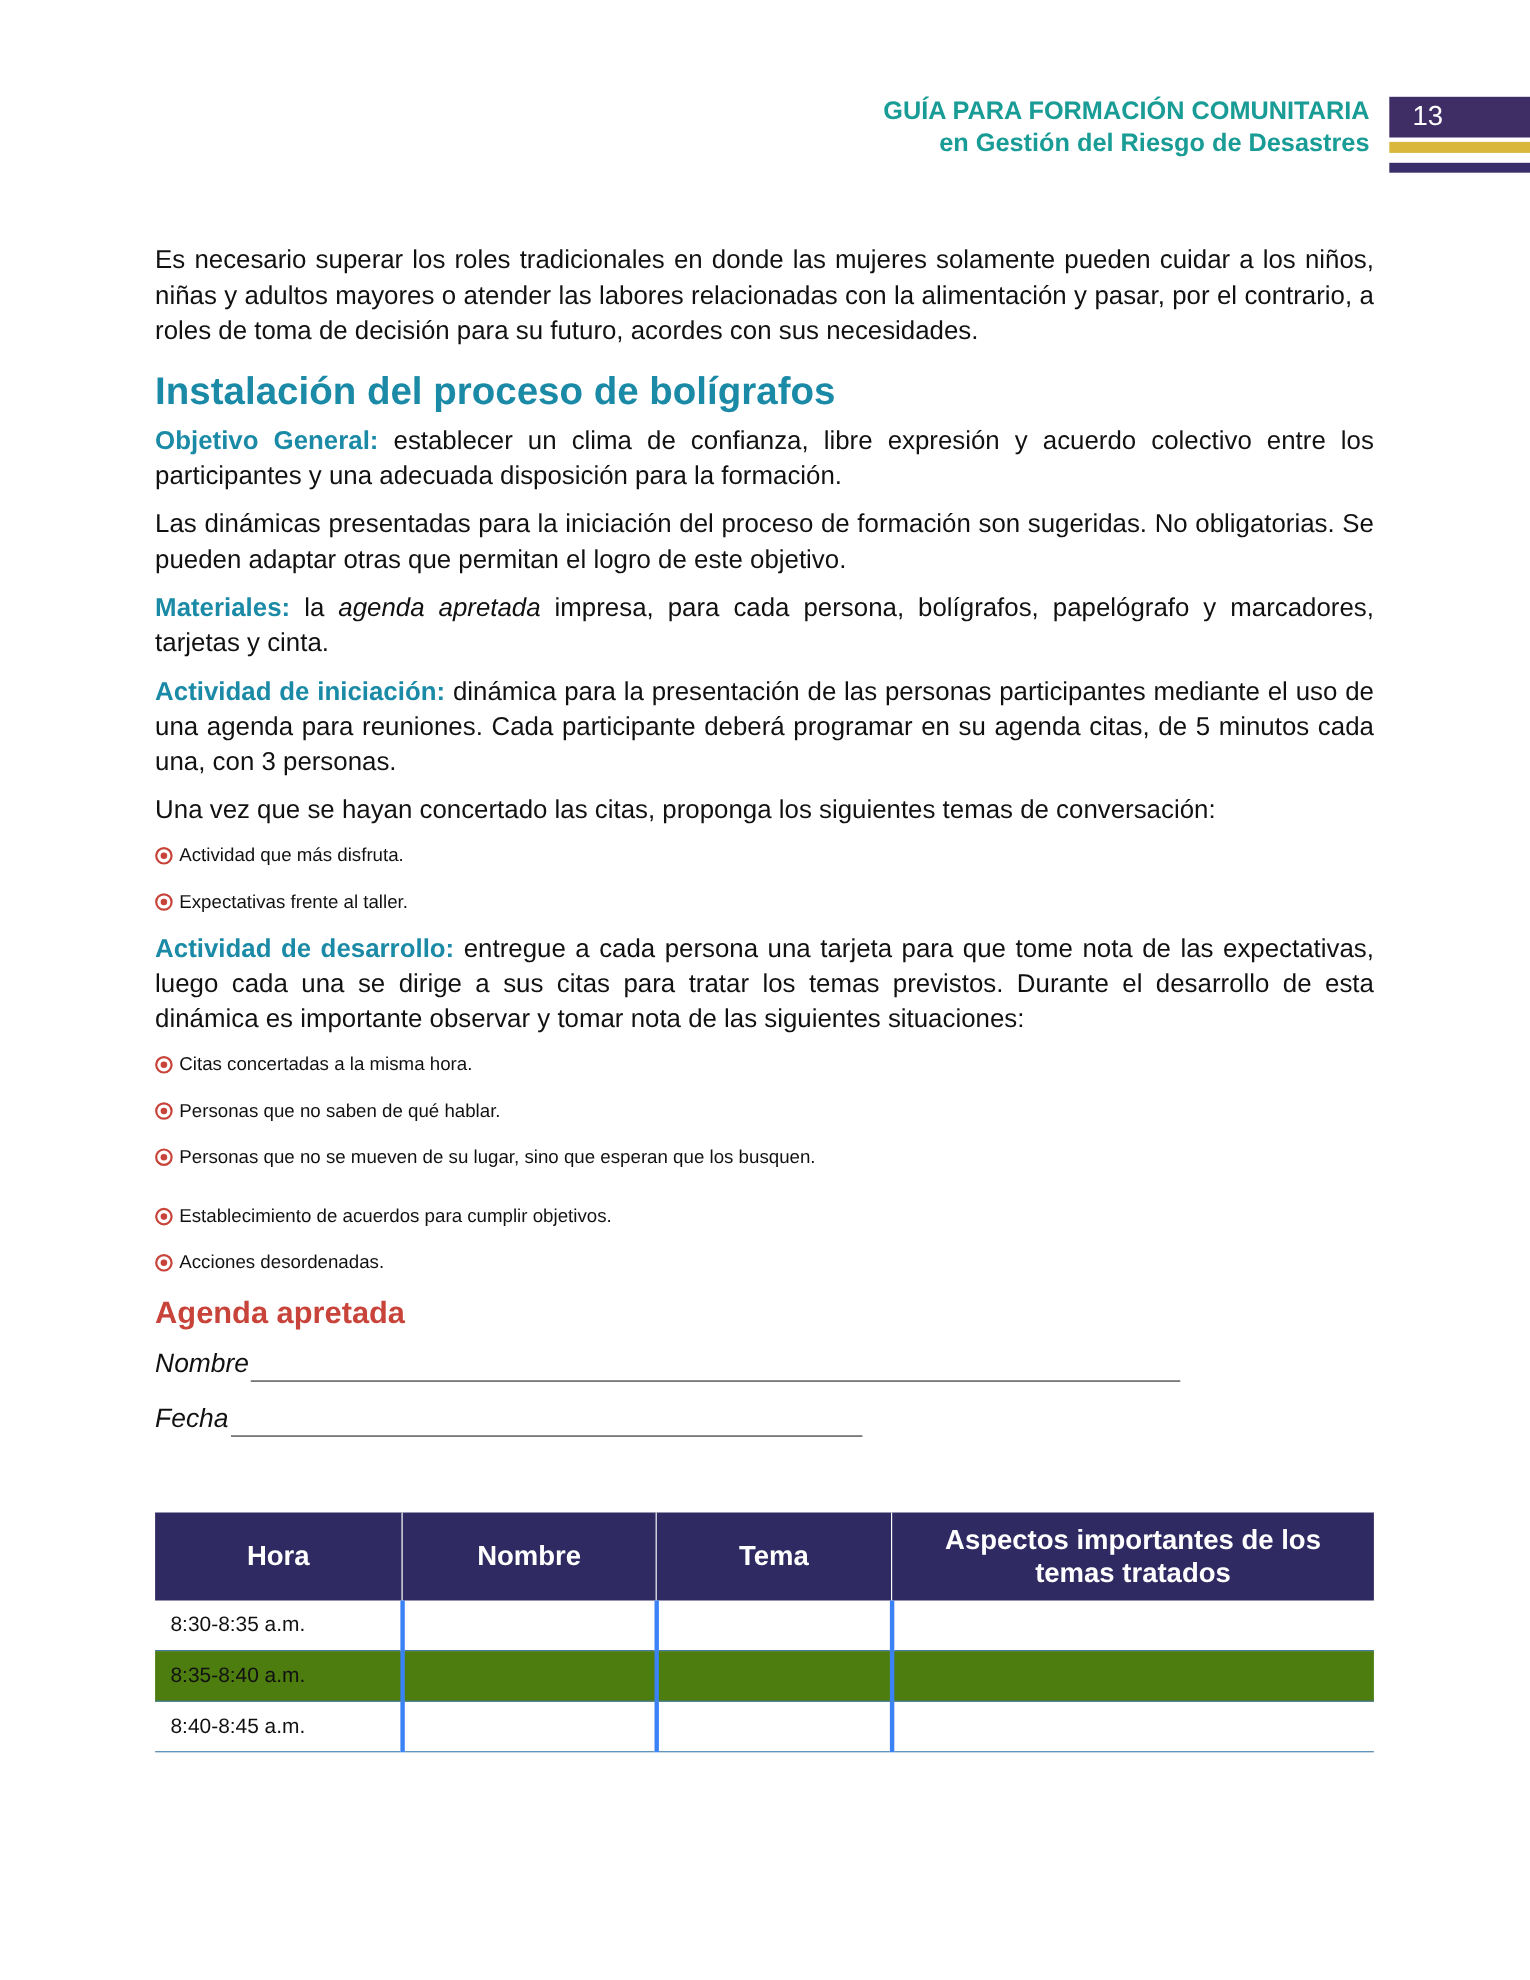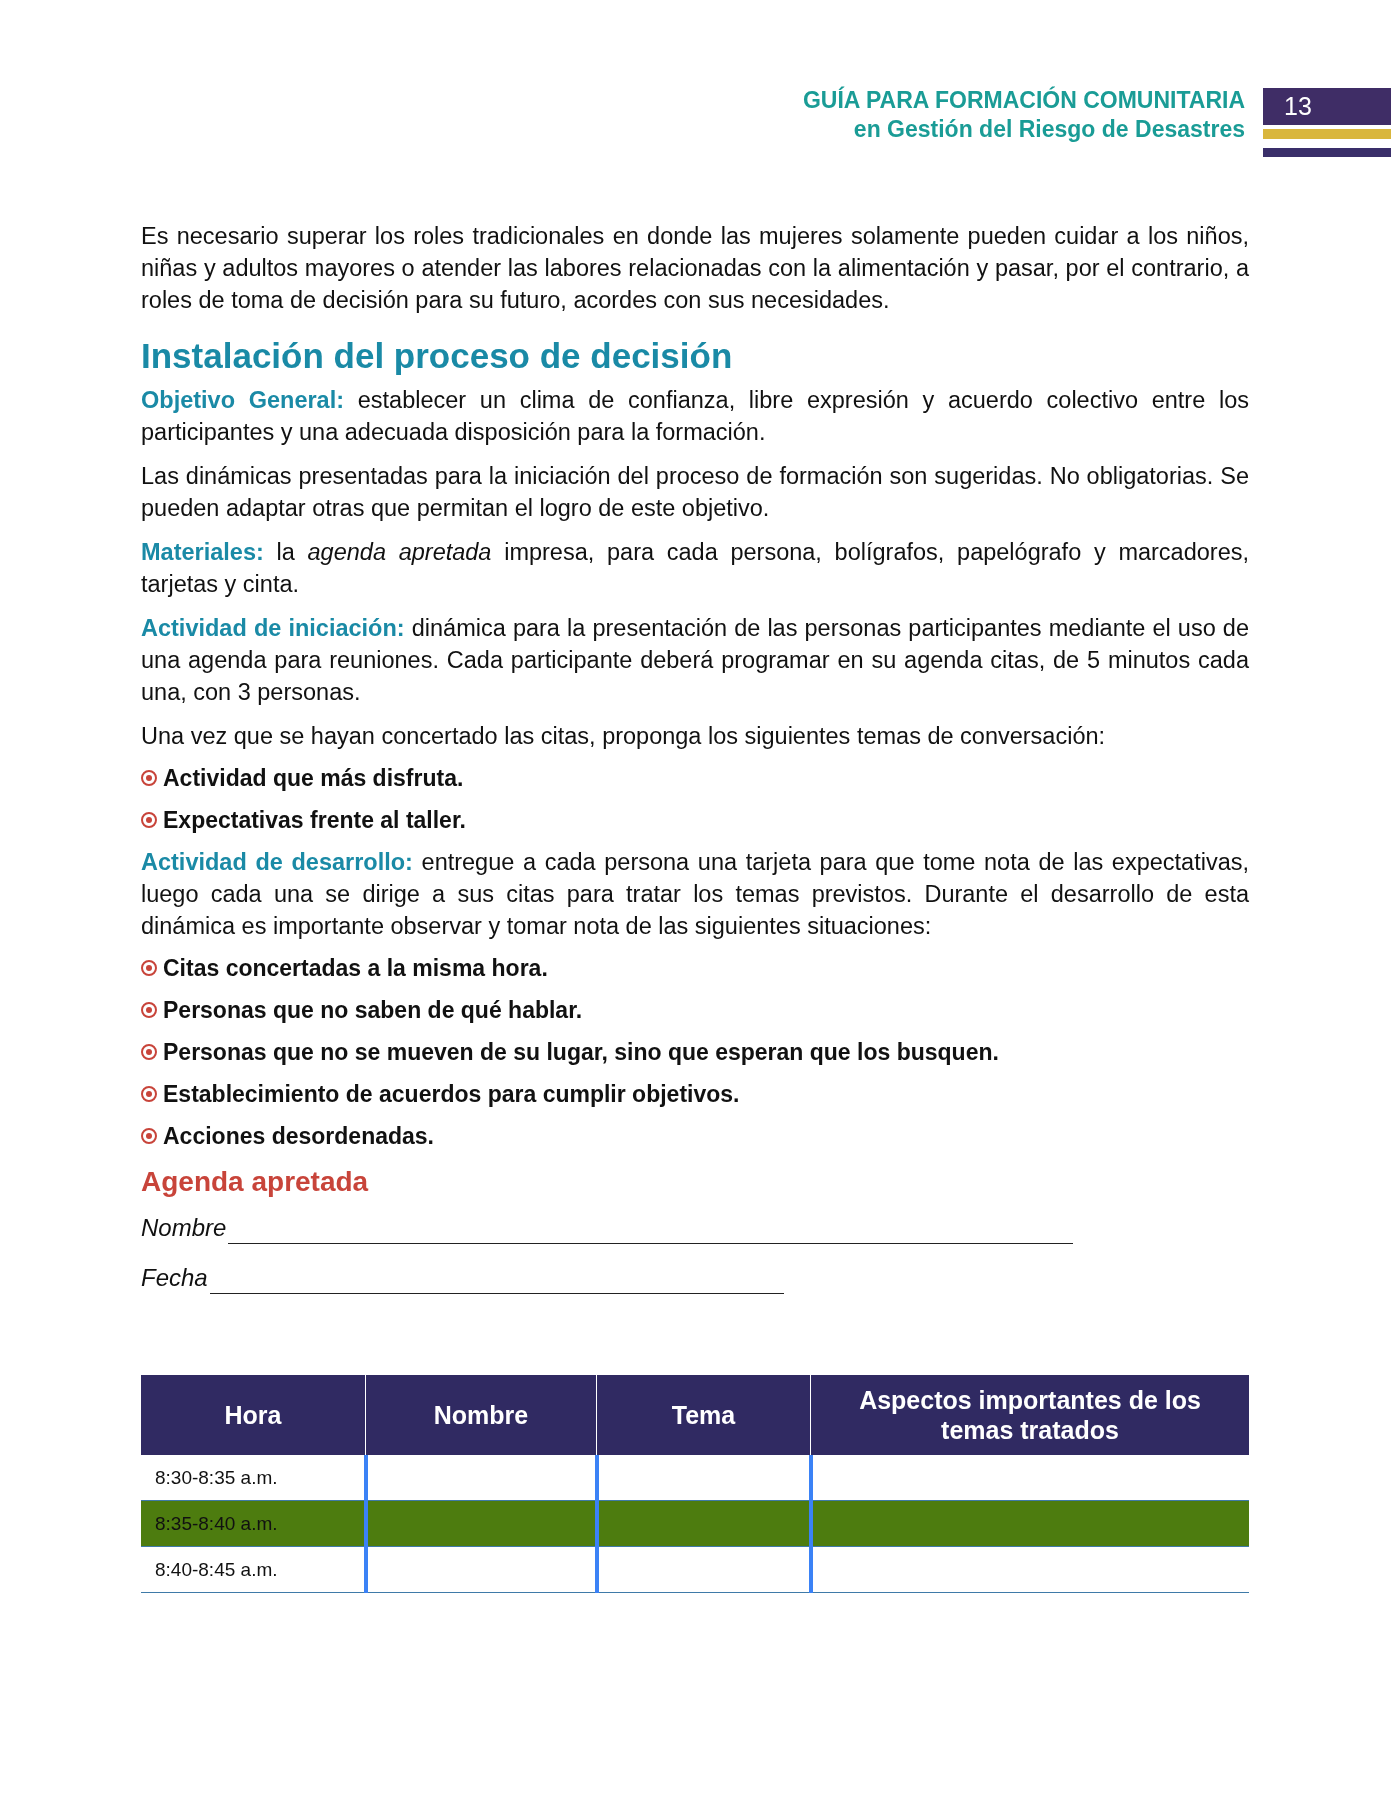--- a/index.html
+++ b/index.html
@@ -11,21 +11,21 @@
   .pg-bar { position:absolute; left:1263px; top:88px; width:128px; height:37px; background:#3f2d66; }
   .pg-num { position:absolute; left:1284px; top:92px; color:#fff; font-size:25px; }
   .gold-bar { position:absolute; left:1263px; top:129px; width:128px; height:10px; background:#d9b63c; }
   .navy-bar { position:absolute; left:1263px; top:148px; width:128px; height:9px; background:#3a2f6a; }
 
   .content { position:absolute; left:141px; top:220px; width:1108px; }
   p { margin:0; font-size:23.5px; line-height:32px; text-align:justify; }
   .lbl { color:#1a8aa6; font-weight:bold; }
   h1 { margin:0; font-size:35px; font-weight:bold; color:#1a8aa6; line-height:44px; }
   h2 { margin:0; font-size:28px; font-weight:bold; color:#c8443a; line-height:36px; }
-  .bullet { display:flex; align-items:center; font-size:23px; line-height:32px;font-weight:bold; }
+  .bullet { display:flex; align-items:center; font-size:17px; line-height:32px; }
   .bul-ic { width:16px; height:16px; border:2px solid #c8443a; border-radius:50%;
             box-sizing:border-box; position:relative; margin-right:6px; flex:none; }
   .bul-ic::after { content:""; position:absolute; left:3px; top:3px; width:6px; height:6px;
                    border-radius:50%; background:#c8443a; }
   .field { font-style:italic; font-size:24px; line-height:32px; display:flex; align-items:flex-end; }
   .field .line { border-bottom:1.5px solid #222; height:22px; margin-left:2px; }
 
   table { border-collapse:collapse; width:1108px; position:absolute; left:141px; top:1375px; }
   th { background:#302a62; color:#fff; font-size:25px; font-weight:bold; height:78px;
        border-right:1px solid #ffffff; line-height:30px; }
@@ -43,21 +43,21 @@
   <div class="l2">en Gestión del Riesgo de Desastres</div>
 </div>
 <div class="pg-bar"></div>
 <div class="pg-num">13</div>
 <div class="gold-bar"></div>
 <div class="navy-bar"></div>
 
 <div class="content">
   <p>Es necesario superar los roles tradicionales en donde las mujeres solamente pueden cuidar a los niños, niñas y adultos mayores o atender las labores relacionadas con la alimentación y pasar, por el contrario, a roles de toma de decisión para su futuro, acordes con sus necesidades.</p>
 
-  <h1 style="margin-top:18px;">Instalación del proceso de decisión</h1>
+  <h1 style="margin-top:18px;">Instalación del proceso de bolígrafos</h1>
 
   <p style="margin-top:6px;"><span class="lbl">Objetivo General:</span><span> establecer un clima de confianza, libre expresión y acuerdo colectivo entre los participantes y una adecuada disposición para la formación.</span></p>
 
   <p style="margin-top:12px;">Las dinámicas presentadas para la iniciación del proceso de formación son sugeridas. No obligatorias. Se pueden adaptar otras que permitan el logro de este objetivo.</p>
 
   <p style="margin-top:12px;"><span class="lbl">Materiales:</span><span> la </span><i>agenda apretada</i><span> impresa, para cada persona, bolígrafos, papelógrafo y marcadores, tarjetas y cinta.</span></p>
 
 
   <p style="margin-top:12px;"><span class="lbl">Actividad de iniciación:</span><span> dinámica para la presentación de las personas participantes mediante el uso de una agenda para reuniones. Cada participante deberá programar en su agenda citas, de 5 minutos cada una, con 3 personas.</span></p>
 
@@ -82,21 +82,21 @@
         <span>Citas concertadas a la misma hora.</span>
       </div>
     <div class="bullet" style="margin-top:10px;">
         <span class="bul-ic"></span>
         <span>Personas que no saben de qué hablar.</span>
       </div>
     <div class="bullet" style="margin-top:10px;">
         <span class="bul-ic"></span>
         <span>Personas que no se mueven de su lugar, sino que esperan que los busquen.</span>
       </div>
-    <div class="bullet" style="margin-top:10px;text-align:center;">
+    <div class="bullet" style="margin-top:22px;text-align:center;">
         <span class="bul-ic"></span>
         <span>Establecimiento de acuerdos para cumplir objetivos.</span>
       </div>
     <div class="bullet" style="margin-top:10px;">
         <span class="bul-ic"></span>
         <span>Acciones desordenadas.</span>
       </div>
   </div>
 
   <h2 style="margin-top:12px;">Agenda apretada</h2>

